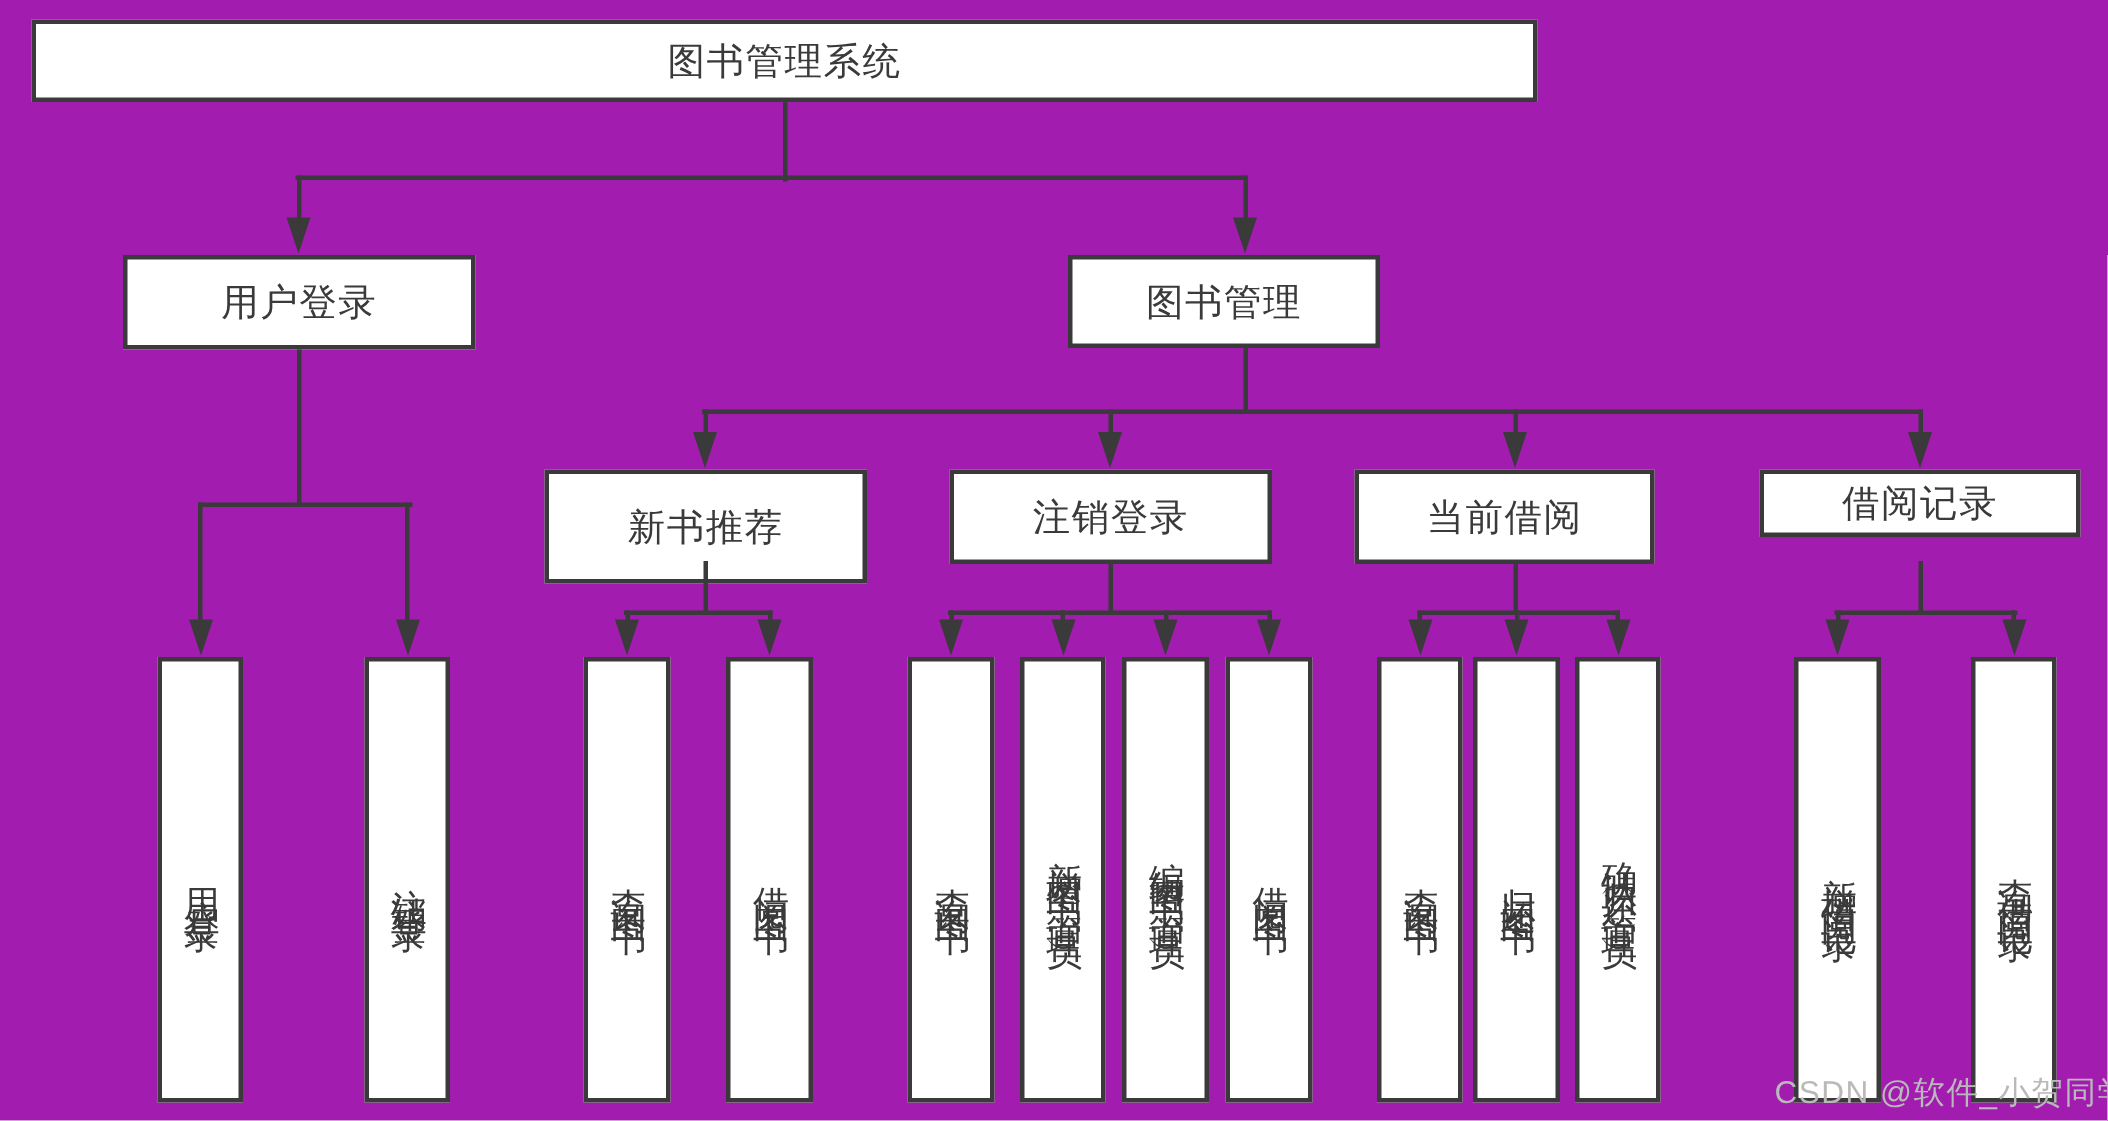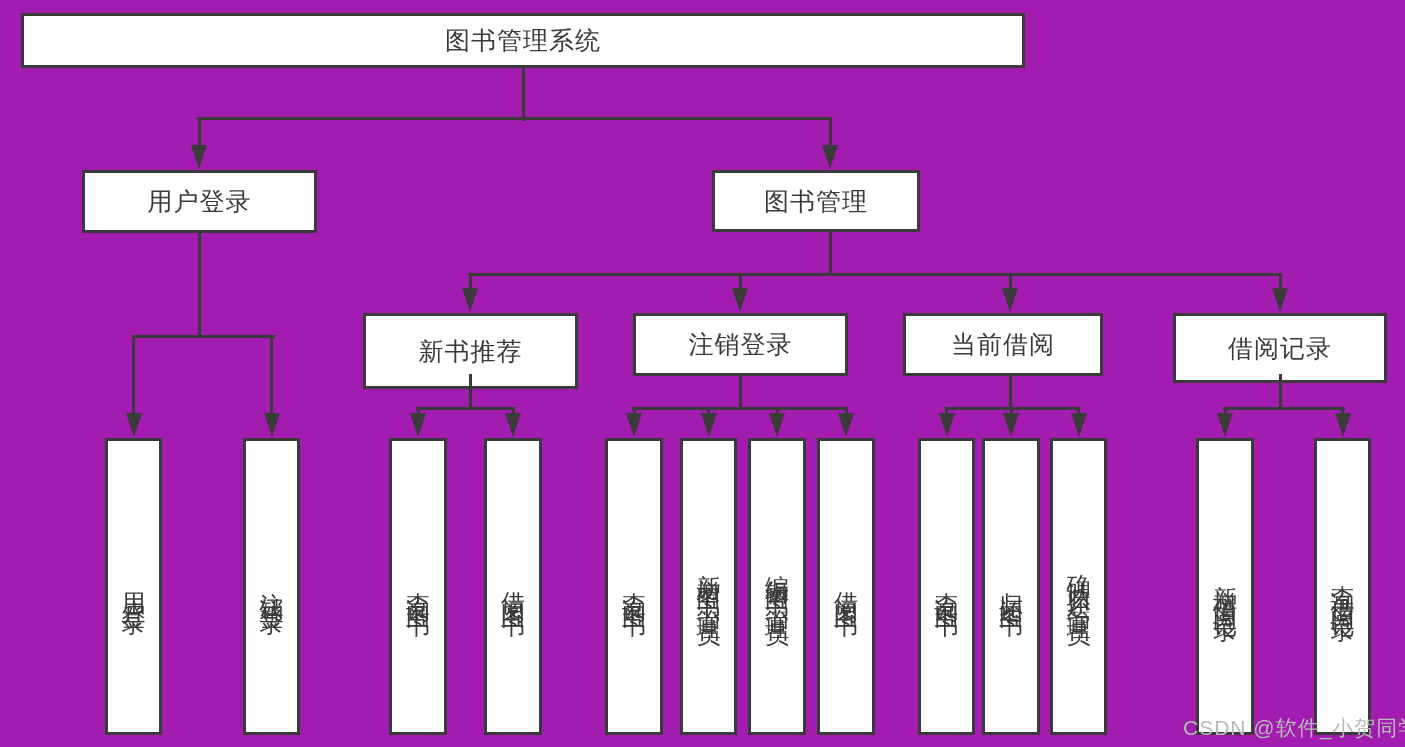--- a/index.html
+++ b/index.html
@@ -46,21 +46,21 @@
 
   <div class="box hbox" style="left:363px;top:313px;width:215px;height:76px">
     <span>新书推荐</span>
   </div>
   <div class="box hbox" style="left:633px;top:313px;width:215px;height:63px">
     <span>注销登录</span>
   </div>
   <div class="box hbox" style="left:903px;top:313px;width:200px;height:63px">
     <span>当前借阅</span>
   </div>
-  <div class="box hbox" style="left:1173px;top:313px;width:214px;height:70px">
+  <div class="box hbox" style="left:1173px;top:313px;width:214px;height:45px">
     <span>借阅记录</span>
   </div>
 
   <div class="box vbox" style="left:105px;top:438px;width:57px;height:297px">
     <span class="vtext">用户登录</span>
   </div>
   <div class="box vbox" style="left:243px;top:438px;width:57px;height:297px">
     <span class="vtext">注销登录</span>
   </div>
 

